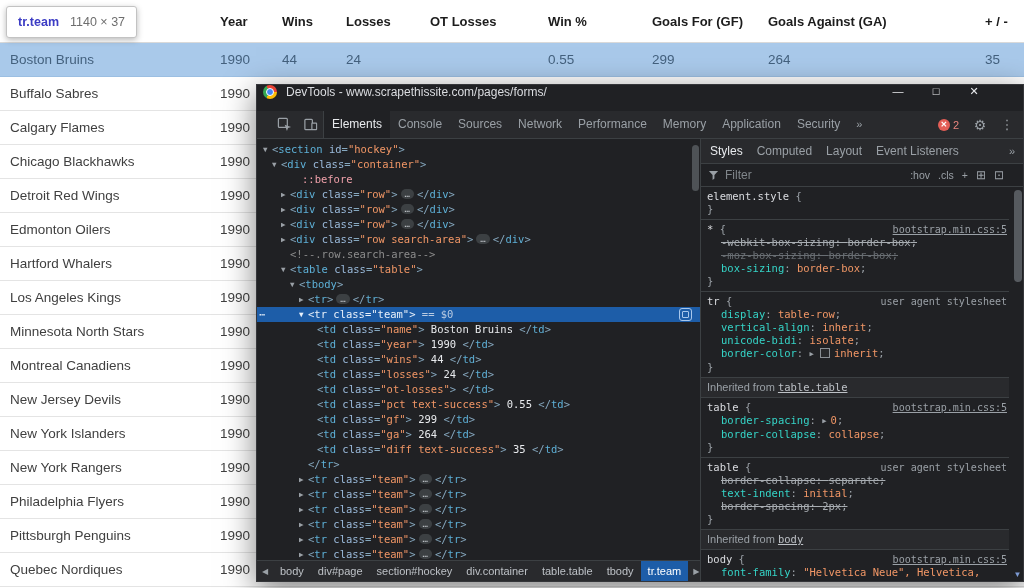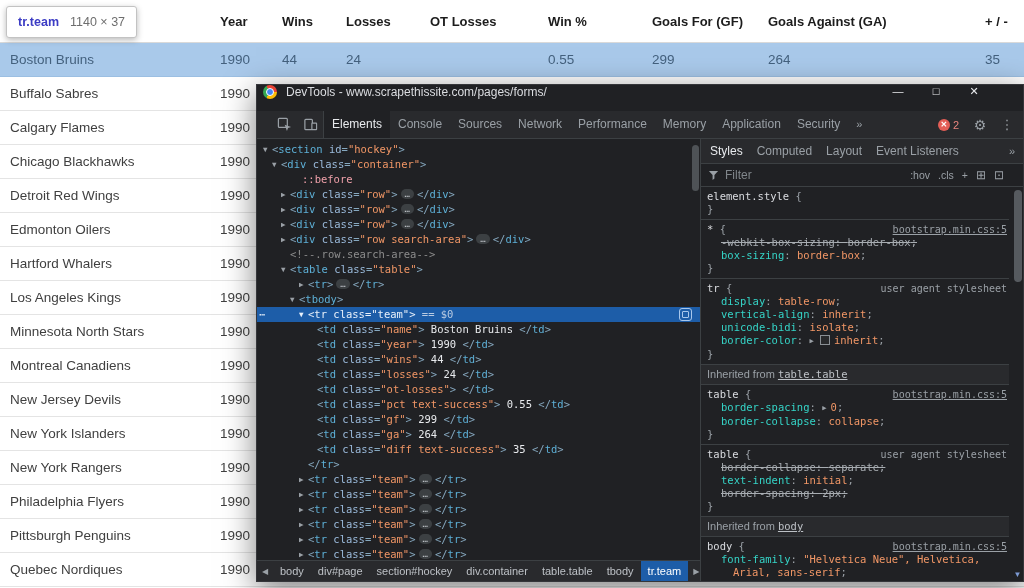--- a/index.html
+++ b/index.html
@@ -377,22 +377,22 @@
           </div>
         <div class="tline" style="padding-left: 6px;"><span class="arrow">▼</span><span class="tk-p">&lt;</span><span class="tk-t">section</span><span class="tk-w"> </span><span class="tk-a">id</span><span class="tk-p">=</span><span class="tk-v">"hockey"</span><span class="tk-p">&gt;</span></div>
             <div class="tline" style="padding-left: 15px;"><span class="arrow">▼</span><span class="tk-p">&lt;</span><span class="tk-t">div</span><span class="tk-w"> </span><span class="tk-a">class</span><span class="tk-p">=</span><span class="tk-v">"container"</span><span class="tk-p">&gt;</span></div>
             <div class="tline" style="padding-left: 36px;"><span class="arrow"></span><span class="tk-ps">::before</span></div>
             <div class="tline" style="padding-left: 24px;"><span class="arrow">▶</span><span class="tk-p">&lt;</span><span class="tk-t">div</span><span class="tk-w"> </span><span class="tk-a">class</span><span class="tk-p">=</span><span class="tk-v">"row"</span><span class="tk-p">&gt;</span><span class="ellip">…</span><span class="tk-p">&lt;/</span><span class="tk-t">div</span><span class="tk-p">&gt;</span></div>
             <div class="tline" style="padding-left: 24px;"><span class="arrow">▶</span><span class="tk-p">&lt;</span><span class="tk-t">div</span><span class="tk-w"> </span><span class="tk-a">class</span><span class="tk-p">=</span><span class="tk-v">"row"</span><span class="tk-p">&gt;</span><span class="ellip">…</span><span class="tk-p">&lt;/</span><span class="tk-t">div</span><span class="tk-p">&gt;</span></div>
             <div class="tline" style="padding-left: 24px;"><span class="arrow">▶</span><span class="tk-p">&lt;</span><span class="tk-t">div</span><span class="tk-w"> </span><span class="tk-a">class</span><span class="tk-p">=</span><span class="tk-v">"row"</span><span class="tk-p">&gt;</span><span class="ellip">…</span><span class="tk-p">&lt;/</span><span class="tk-t">div</span><span class="tk-p">&gt;</span></div>
             <div class="tline" style="padding-left: 24px;"><span class="arrow">▶</span><span class="tk-p">&lt;</span><span class="tk-t">div</span><span class="tk-w"> </span><span class="tk-a">class</span><span class="tk-p">=</span><span class="tk-v">"row search-area"</span><span class="tk-p">&gt;</span><span class="ellip">…</span><span class="tk-p">&lt;/</span><span class="tk-t">div</span><span class="tk-p">&gt;</span></div>
             <div class="tline" style="padding-left: 24px;"><span class="arrow"></span><span class="tk-c">&lt;!--.row.search-area--&gt;</span></div>
             <div class="tline" style="padding-left: 24px;"><span class="arrow">▼</span><span class="tk-p">&lt;</span><span class="tk-t">table</span><span class="tk-w"> </span><span class="tk-a">class</span><span class="tk-p">=</span><span class="tk-v">"table"</span><span class="tk-p">&gt;</span></div>
+            <div class="tline" style="padding-left: 33px;"><span class="arrow">▼</span><span class="tk-p">&lt;</span><span class="tk-t">tbody</span><span class="tk-p">&gt;</span></div>
             <div class="tline" style="padding-left: 42px;"><span class="arrow">▶</span><span class="tk-p">&lt;</span><span class="tk-t">tr</span><span class="tk-p">&gt;</span><span class="ellip">…</span><span class="tk-p">&lt;/</span><span class="tk-t">tr</span><span class="tk-p">&gt;</span></div>
-            <div class="tline" style="padding-left: 33px;"><span class="arrow">▼</span><span class="tk-p">&lt;</span><span class="tk-t">tbody</span><span class="tk-p">&gt;</span></div>
             <div class="tline selected" style="padding-left: 42px;"><span class="grip">⋯</span><span class="arrow">▼</span><span class="tk-p">&lt;</span><span class="tk-t">tr</span><span class="tk-w"> </span><span class="tk-a">class</span><span class="tk-p">=</span><span class="tk-v">"team"</span><span class="tk-p">&gt;</span><span class="tk-d"> == $0</span><span class="reveal"></span></div>
             <div class="tline" style="padding-left: 51px;"><span class="arrow"></span><span class="tk-p">&lt;</span><span class="tk-t">td</span><span class="tk-w"> </span><span class="tk-a">class</span><span class="tk-p">=</span><span class="tk-v">"name"</span><span class="tk-p">&gt;</span><span class="tk-x"> Boston Bruins </span><span class="tk-p">&lt;/</span><span class="tk-t">td</span><span class="tk-p">&gt;</span></div>
             <div class="tline" style="padding-left: 51px;"><span class="arrow"></span><span class="tk-p">&lt;</span><span class="tk-t">td</span><span class="tk-w"> </span><span class="tk-a">class</span><span class="tk-p">=</span><span class="tk-v">"year"</span><span class="tk-p">&gt;</span><span class="tk-x"> 1990 </span><span class="tk-p">&lt;/</span><span class="tk-t">td</span><span class="tk-p">&gt;</span></div>
             <div class="tline" style="padding-left: 51px;"><span class="arrow"></span><span class="tk-p">&lt;</span><span class="tk-t">td</span><span class="tk-w"> </span><span class="tk-a">class</span><span class="tk-p">=</span><span class="tk-v">"wins"</span><span class="tk-p">&gt;</span><span class="tk-x"> 44 </span><span class="tk-p">&lt;/</span><span class="tk-t">td</span><span class="tk-p">&gt;</span></div>
             <div class="tline" style="padding-left: 51px;"><span class="arrow"></span><span class="tk-p">&lt;</span><span class="tk-t">td</span><span class="tk-w"> </span><span class="tk-a">class</span><span class="tk-p">=</span><span class="tk-v">"losses"</span><span class="tk-p">&gt;</span><span class="tk-x"> 24 </span><span class="tk-p">&lt;/</span><span class="tk-t">td</span><span class="tk-p">&gt;</span></div>
             <div class="tline" style="padding-left: 51px;"><span class="arrow"></span><span class="tk-p">&lt;</span><span class="tk-t">td</span><span class="tk-w"> </span><span class="tk-a">class</span><span class="tk-p">=</span><span class="tk-v">"ot-losses"</span><span class="tk-p">&gt;</span><span class="tk-x"> </span><span class="tk-p">&lt;/</span><span class="tk-t">td</span><span class="tk-p">&gt;</span></div>
             <div class="tline" style="padding-left: 51px;"><span class="arrow"></span><span class="tk-p">&lt;</span><span class="tk-t">td</span><span class="tk-w"> </span><span class="tk-a">class</span><span class="tk-p">=</span><span class="tk-v">"pct text-success"</span><span class="tk-p">&gt;</span><span class="tk-x"> 0.55 </span><span class="tk-p">&lt;/</span><span class="tk-t">td</span><span class="tk-p">&gt;</span></div>
             <div class="tline" style="padding-left: 51px;"><span class="arrow"></span><span class="tk-p">&lt;</span><span class="tk-t">td</span><span class="tk-w"> </span><span class="tk-a">class</span><span class="tk-p">=</span><span class="tk-v">"gf"</span><span class="tk-p">&gt;</span><span class="tk-x"> 299 </span><span class="tk-p">&lt;/</span><span class="tk-t">td</span><span class="tk-p">&gt;</span></div>
             <div class="tline" style="padding-left: 51px;"><span class="arrow"></span><span class="tk-p">&lt;</span><span class="tk-t">td</span><span class="tk-w"> </span><span class="tk-a">class</span><span class="tk-p">=</span><span class="tk-v">"ga"</span><span class="tk-p">&gt;</span><span class="tk-x"> 264 </span><span class="tk-p">&lt;/</span><span class="tk-t">td</span><span class="tk-p">&gt;</span></div>
             <div class="tline" style="padding-left: 51px;"><span class="arrow"></span><span class="tk-p">&lt;</span><span class="tk-t">td</span><span class="tk-w"> </span><span class="tk-a">class</span><span class="tk-p">=</span><span class="tk-v">"diff text-success"</span><span class="tk-p">&gt;</span><span class="tk-x"> 35 </span><span class="tk-p">&lt;/</span><span class="tk-t">td</span><span class="tk-p">&gt;</span></div>
@@ -445,20 +445,21 @@
             </span>
         </div>
         <div class="styles-content" id="styles-content">
             <div class="rule">
               <div class="rule-line rule-head"><span class="sel-name">element.style</span><span class="brace"> {</span></div>
               <div class="rule-line brace">}</div>
             </div>
             <div class="rule">
               <div class="rule-line rule-head"><span class="origin link">bootstrap.min.css:5</span><span class="sel-name">*</span><span class="brace"> {</span></div>
               <div class="rule-line prop struck"><span class="pname">-webkit-box-sizing</span><span class="pp">: </span><span class="pval">border-box</span><span class="pp">;</span></div>
+              <div class="rule-line prop struck dim"><span class="pname">-moz-box-sizing</span><span class="pp">: </span><span class="pval">border-box</span><span class="pp">;</span></div>
               <div class="rule-line prop"><span class="pname">box-sizing</span><span class="pp">: </span><span class="pval">border-box</span><span class="pp">;</span></div>
               <div class="rule-line brace">}</div>
             </div>
             <div class="rule">
               <div class="rule-line rule-head"><span class="origin">user agent stylesheet</span><span class="sel-name">tr</span><span class="brace"> {</span></div>
               <div class="rule-line prop"><span class="pname">display</span><span class="pp">: </span><span class="pval">table-row</span><span class="pp">;</span></div>
               <div class="rule-line prop"><span class="pname">vertical-align</span><span class="pp">: </span><span class="pval">inherit</span><span class="pp">;</span></div>
               <div class="rule-line prop"><span class="pname">unicode-bidi</span><span class="pp">: </span><span class="pval">isolate</span><span class="pp">;</span></div>
               <div class="rule-line prop"><span class="pname">border-color</span><span class="pp">: </span><span class="parrow">▶ </span><span class="swatch"></span><span class="pval">inherit</span><span class="pp">;</span></div>
               <div class="rule-line brace">}</div>

